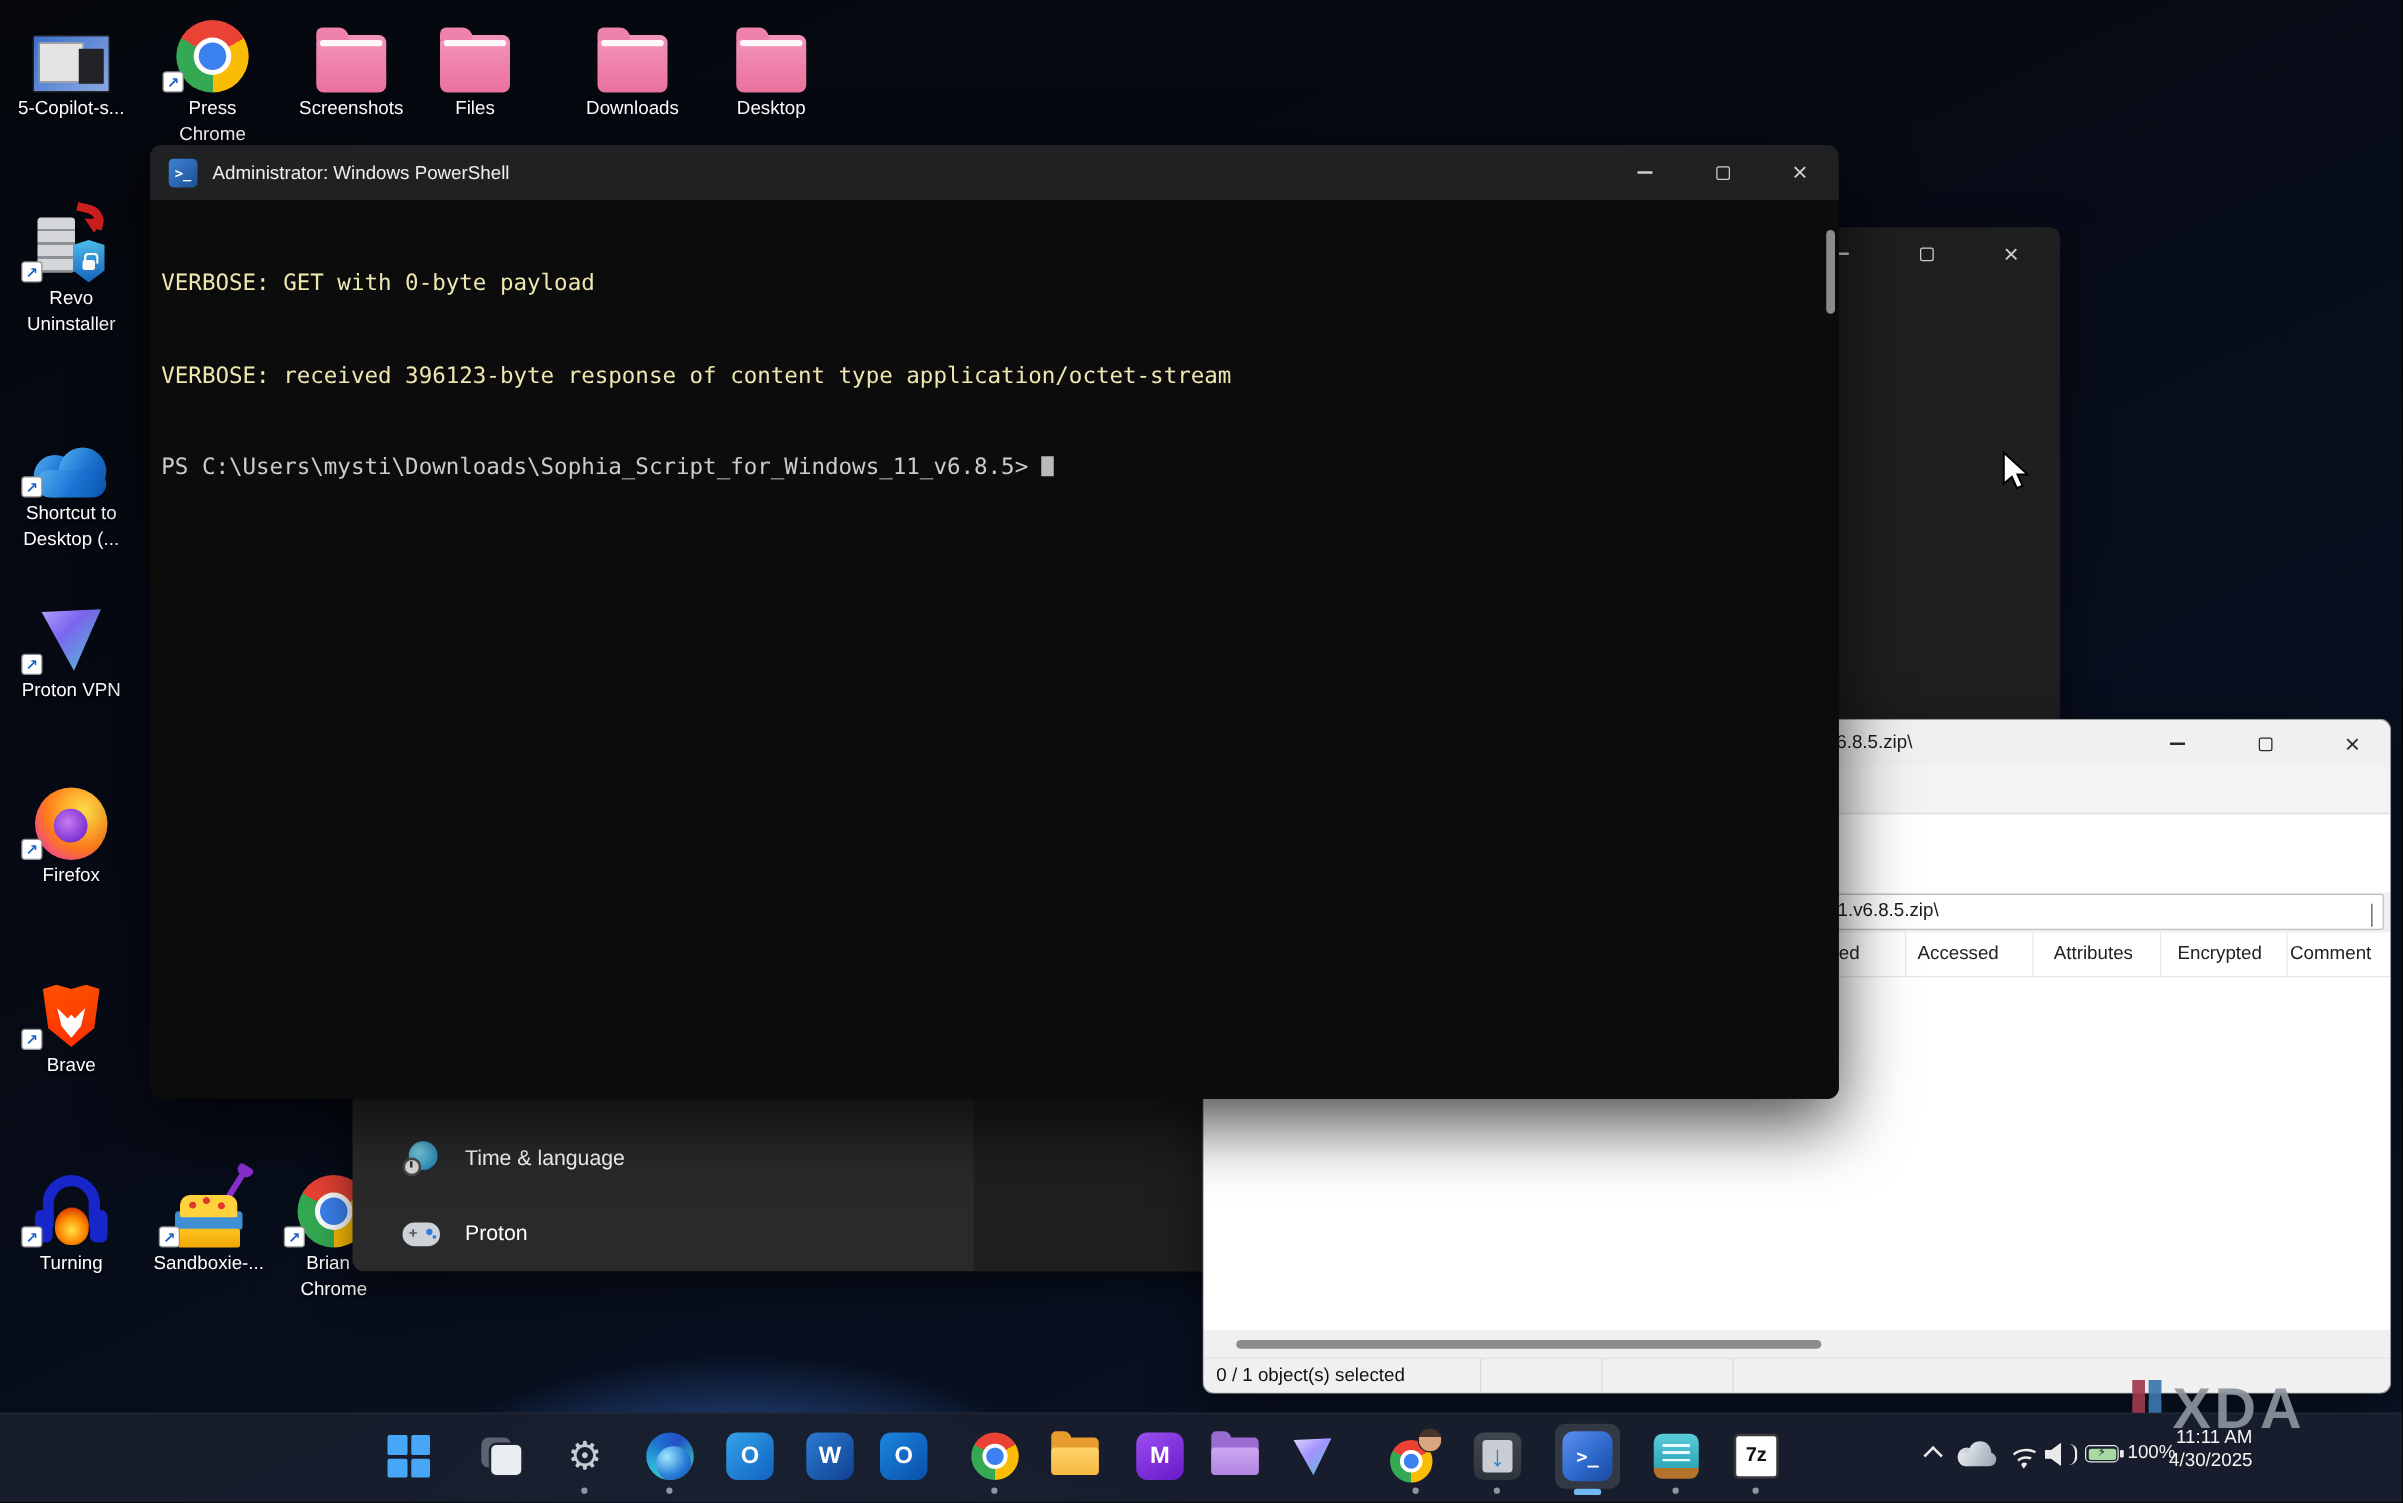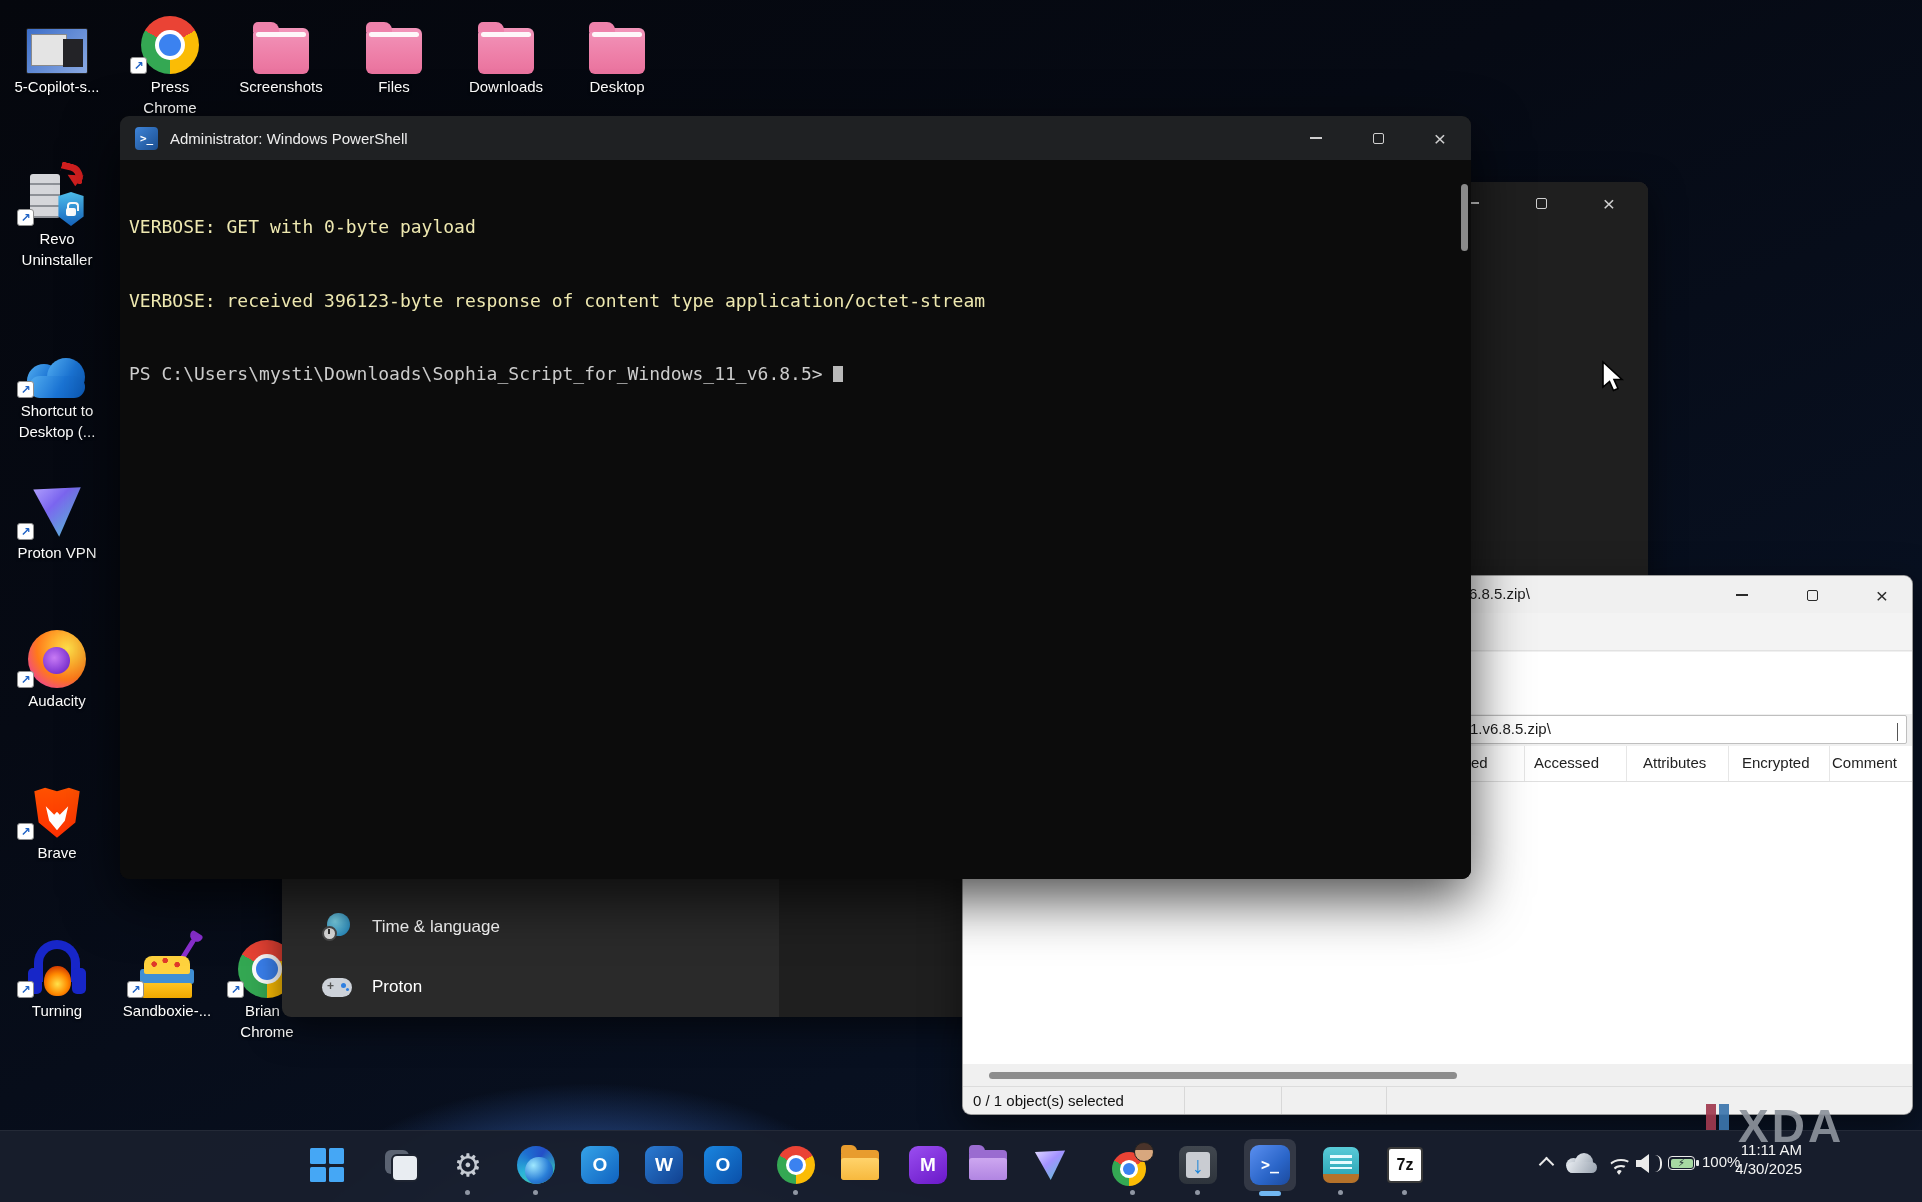--- a/index.html
+++ b/index.html
@@ -218,21 +218,21 @@
       </div>
     <div class="dl">Press</div>
     <div class="dl">Chrome</div>
   </div>
   <div class="dicon" style="left:229px;top:6px;">
     <div class="ig">
         <div class="pfolder"></div>
       </div>
     <div class="dl">Screenshots</div>
   </div>
-  <div class="dicon" style="left:342px;top:6px;">
+  <div class="dicon" style="left:328px;top:6px;">
     <div class="ig">
         <div class="pfolder"></div>
       </div>
     <div class="dl">Files</div>
   </div>
   <div class="dicon" style="left:565px;top:6px;">
     <div class="ig">
         <div class="pfolder"></div>
       </div>
     <div class="dl">Desktop</div>
@@ -275,21 +275,21 @@
         <div class="proton"></div>
       <span class="sc">↗</span>
       </div>
     <div class="dl">Proton VPN</div>
   </div>
   <div class="dicon" style="left:5px;top:620px;">
     <div class="ig">
         <div class="ffx"></div>
       <span class="sc">↗</span>
       </div>
-    <div class="dl">Audacity</div>
+    <div class="dl">Firefox</div>
   </div>
   <div class="dicon" style="left:5px;top:772px;">
     <div class="ig">
         <div class="brave"></div>
       <span class="sc">↗</span>
       </div>
     <div class="dl">Brave</div>
   </div>
 
   <div class="dicon" style="left:5px;top:930px;">

